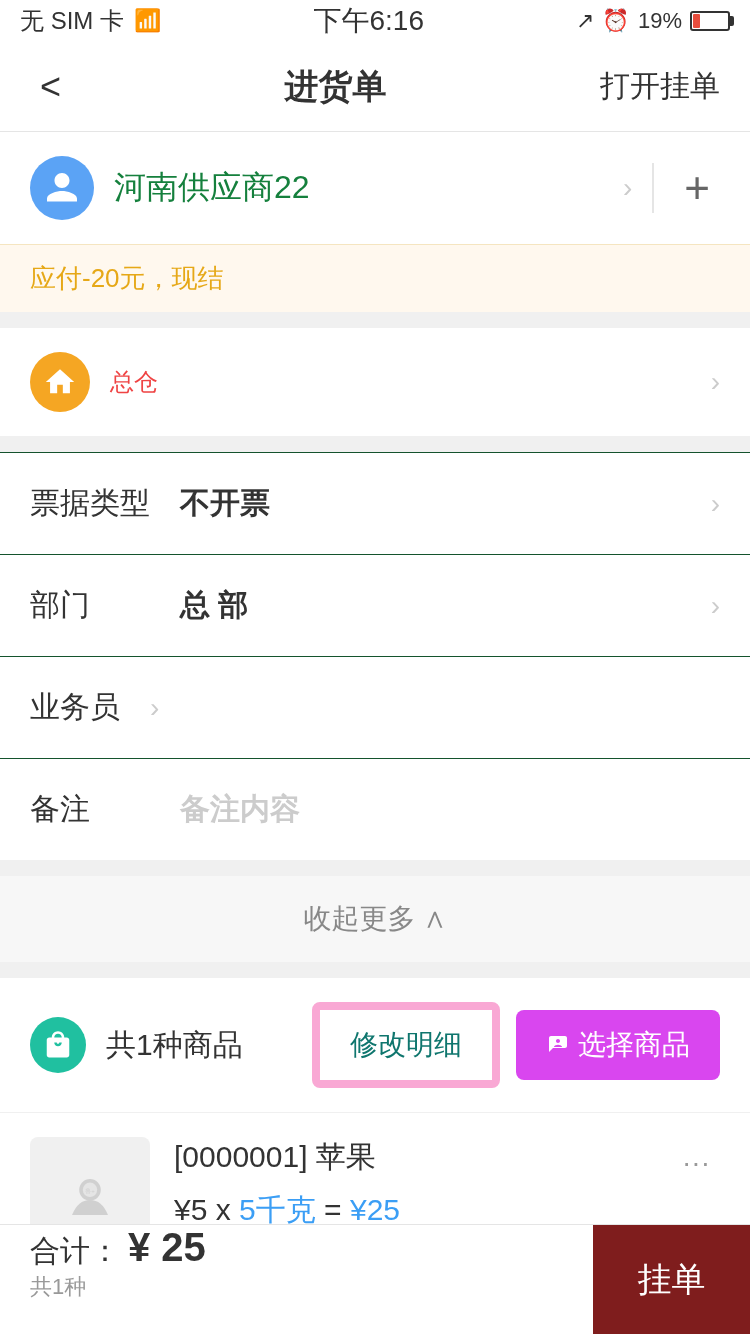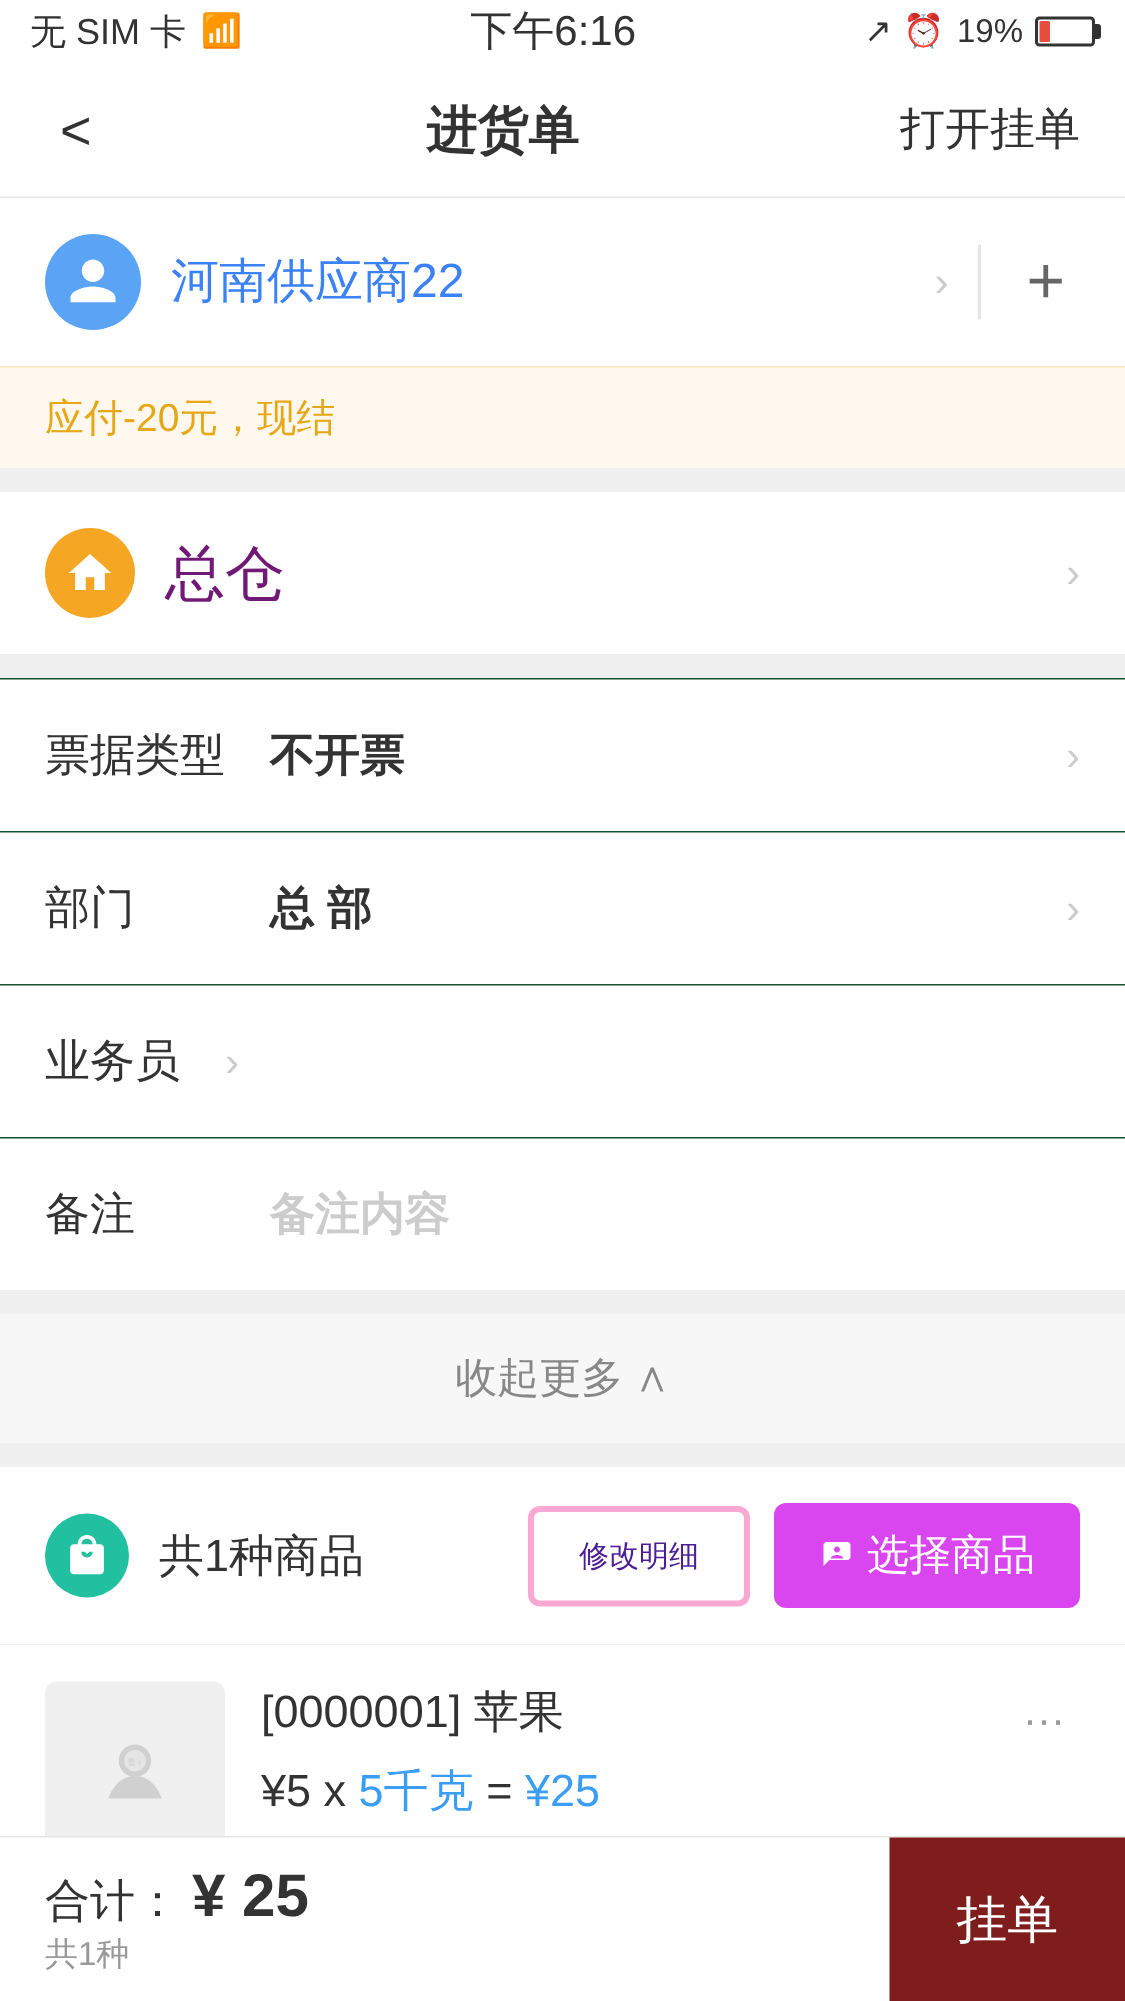--- a/index.html
+++ b/index.html
@@ -90,21 +90,21 @@
       background: #5ba3f5;
       border-radius: 50%;
       display: flex; align-items: center; justify-content: center;
       margin-right: 20px;
       flex-shrink: 0;
     }
     .supplier-avatar svg { width: 36px; height: 36px; fill: #fff; }
     .supplier-name {
       flex: 1;
       font-size: 32px;
-      color: #3b82f6;
+      color: #15803d;
     }
     .chevron-right {
       color: #ccc;
       font-size: 28px;
     }
     .supplier-divider {
       width: 2px;
       height: 50px;
       background: #e5e5e5;
       margin: 0 20px;
@@ -136,22 +136,22 @@
       width: 60px; height: 60px;
       background: #f5a623;
       border-radius: 50%;
       display: flex; align-items: center; justify-content: center;
       margin-right: 20px;
       flex-shrink: 0;
     }
     .warehouse-icon svg { width: 34px; height: 34px; fill: #fff; }
     .warehouse-name {
       flex: 1;
-      font-size: 40px;
-      color: #701a75;
+      font-size: 24px;
+      color: #ef4444;
     }
 
     
     .form-row {
       display: flex;
       align-items: center;
       padding: 30px 30px;
       background: #fff;
       border-top: 1px solid #14532d;
     }
@@ -198,25 +198,25 @@
       margin-right: 20px;
       flex-shrink: 0;
     }
     .product-count-icon svg { width: 30px; height: 30px; fill: #fff; }
     .product-count-text {
       flex: 1;
       font-size: 30px;
       color: #333;
     }
     .btn-outline {
-      border: 4px solid #f9a8d4;
-      color: #4c1d95;
+      border: 8px solid #f9a8d4;
+      color: #0f766e;
       background: #fff;
       padding: 16px 30px;
-      font-size: 20px;
+      font-size: 28px;
       border-radius: 8px;
       cursor: pointer;
       margin-right: 16px;
     }
     .btn-primary {
       background: #d946ef;
       color: #fff;
       border: none;
       padding: 16px 30px;
       font-size: 28px;
@@ -275,21 +275,20 @@
       height: 110px;
       display: flex;
       align-items: stretch;
       background: #fff;
       border-top: 1px solid #e5e5e5;
     }
     .total-section {
       flex: 1;
       display: flex;
       flex-direction: column;
-      justify-content: center;
       padding: 0 30px;
     }
     .total-label {
       font-size: 30px;
       color: #333;
       display: flex;
       align-items: baseline;
       gap: 8px;
     }
     .total-amount {

